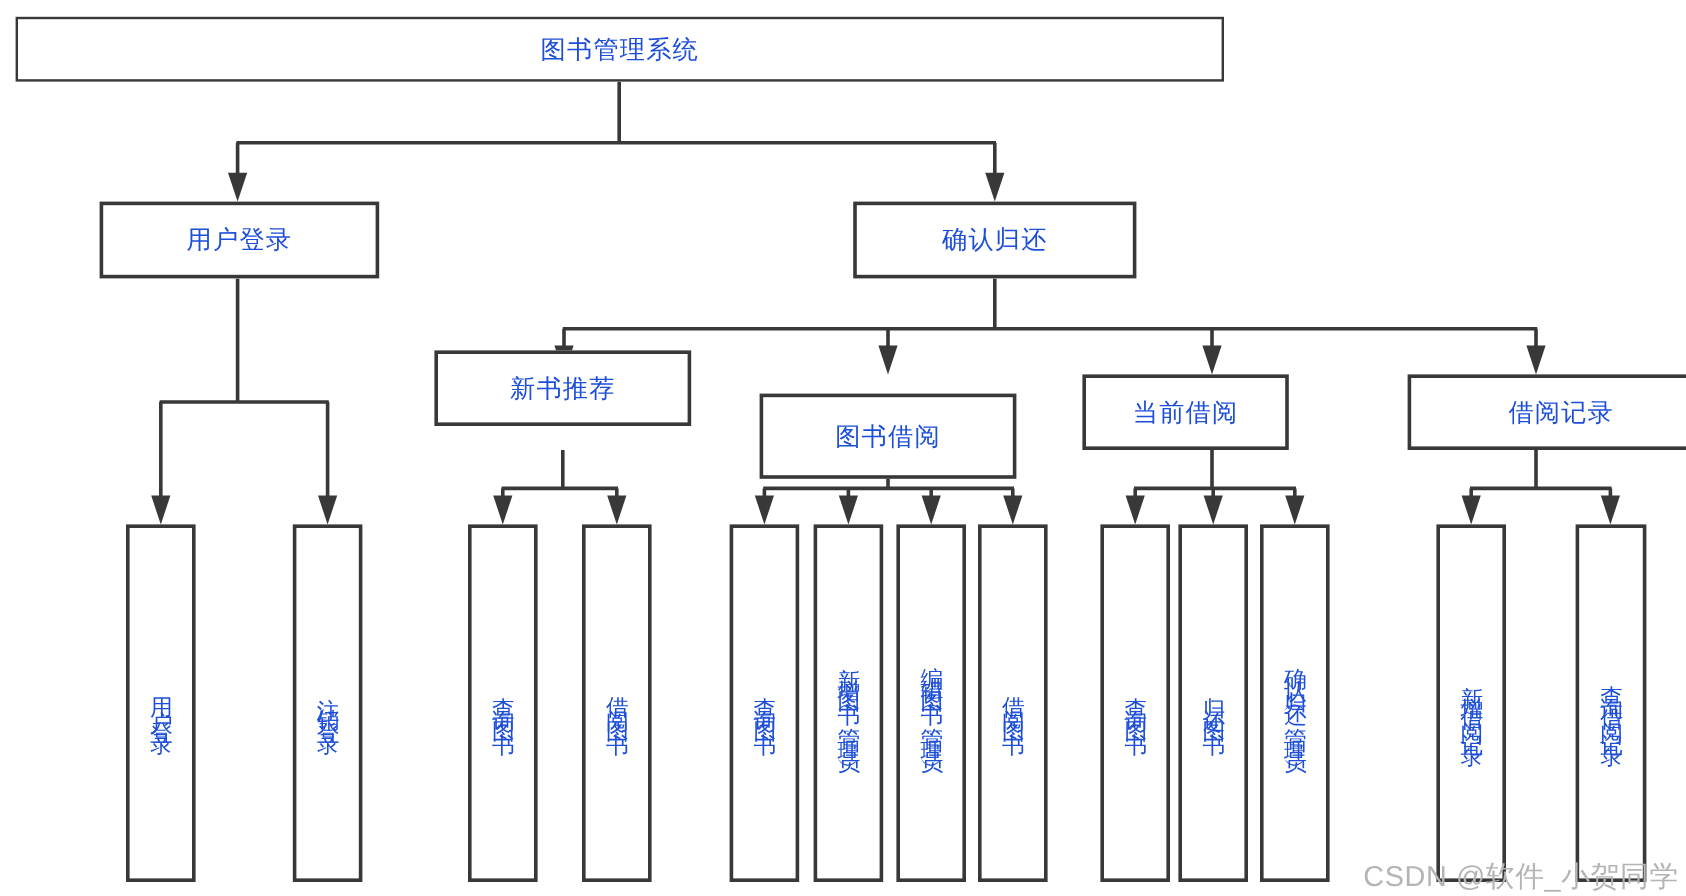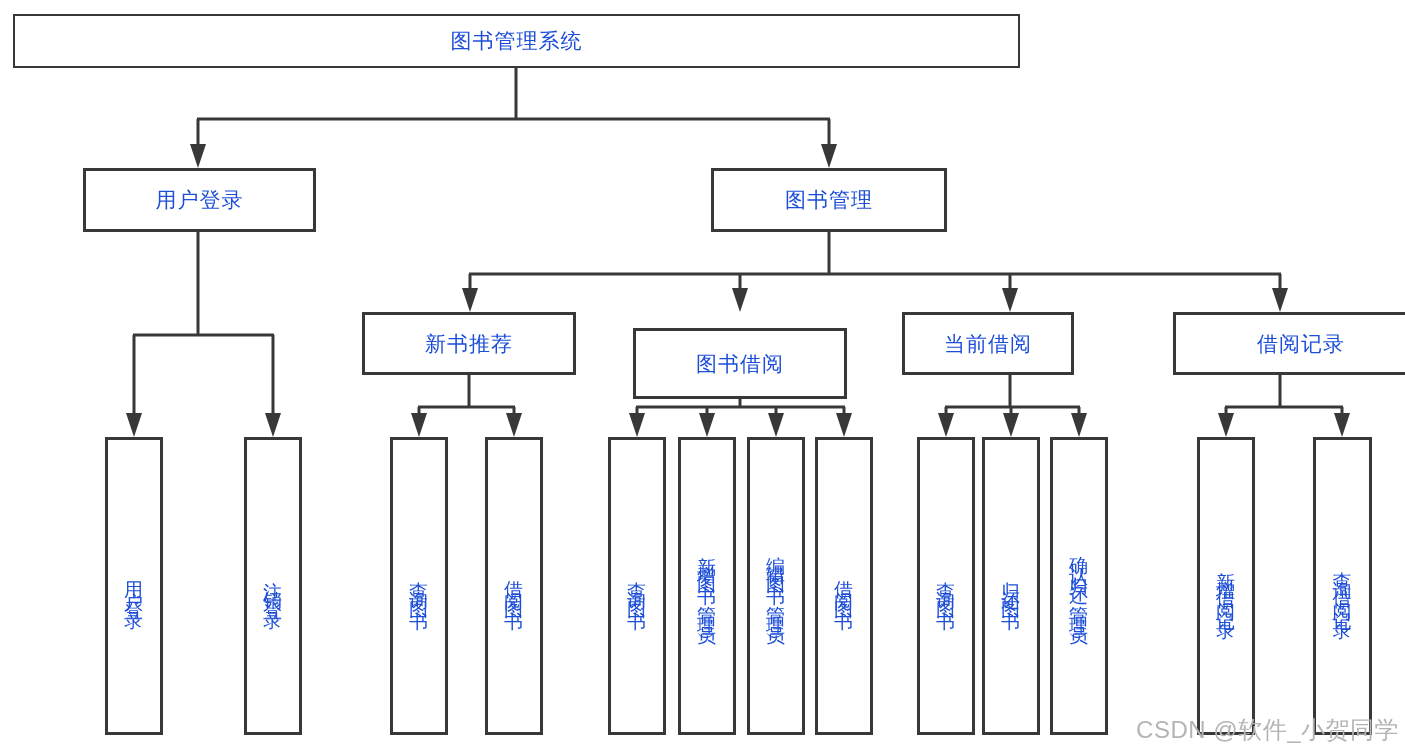--- a/index.html
+++ b/index.html
@@ -69,23 +69,23 @@
       <polygon points="1003,413 1019,413 1011,437"></polygon>
       <polygon points="1071,413 1087,413 1079,437"></polygon>
       <polygon points="1218,413 1234,413 1226,437"></polygon>
       <polygon points="1334,413 1350,413 1342,437"></polygon>
     </g>
   </svg>
 
   <div class="node hnode root" style="left:13px;top:14px;width:1007px;height:54px;">图书管理系统</div>
 
   <div class="node hnode" style="left:83px;top:168px;width:233px;height:64px;">用户登录</div>
-  <div class="node hnode" style="left:711px;top:168px;width:236px;height:64px;">图书管理</div>
+  <div class="node hnode" style="left:711px;top:168px;width:236px;height:64px;">确认归还</div>
 
-  <div class="node hnode" style="left:362px;top:312px;width:214px;height:63px;">新书推荐</div>
+  <div class="node hnode" style="left:362px;top:292px;width:214px;height:63px;">新书推荐</div>
   <div class="node hnode" style="left:633px;top:328px;width:214px;height:71px;">图书借阅</div>
   <div class="node hnode" style="left:902px;top:312px;width:172px;height:63px;">当前借阅</div>
   <div class="node hnode" style="left:1173px;top:312px;width:256px;height:63px;">借阅记录</div>
 
   <div class="node vnode" style="left:105px;top:437px;width:58px;height:298px;">用户登录</div>
   <div class="node vnode" style="left:244px;top:437px;width:58px;height:298px;">注销登录</div>
 
   <div class="node vnode" style="left:390px;top:437px;width:58px;height:298px;">查询图书</div>
   <div class="node vnode" style="left:485px;top:437px;width:58px;height:298px;">借阅图书</div>
 

